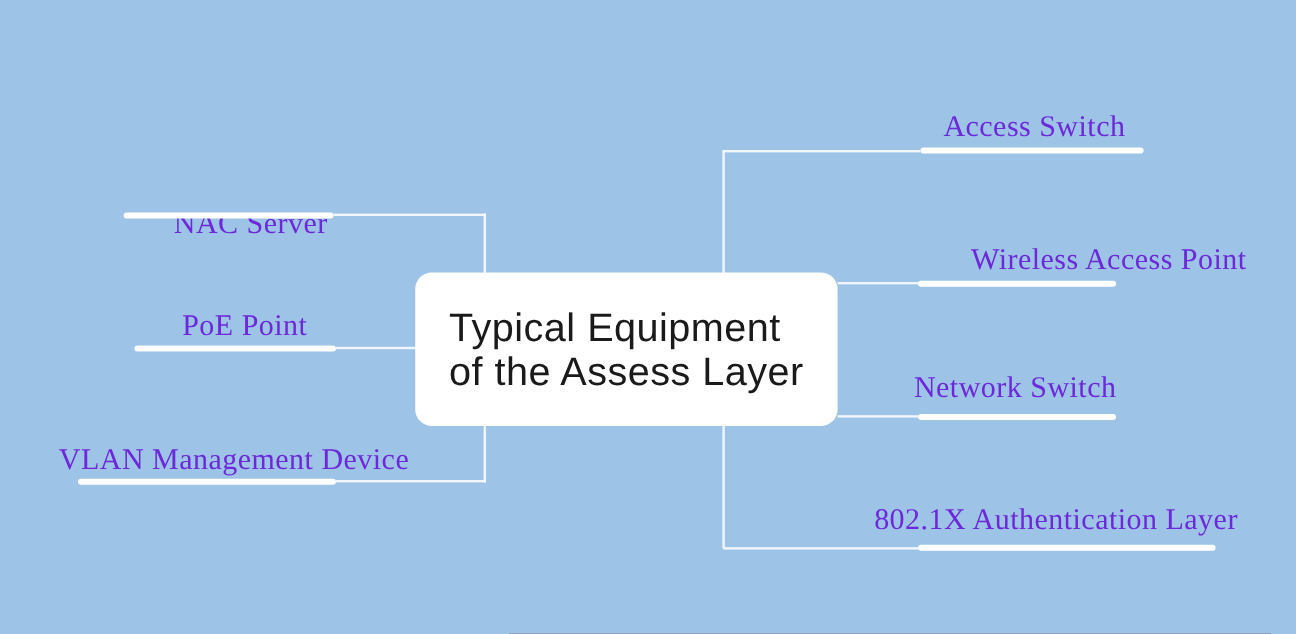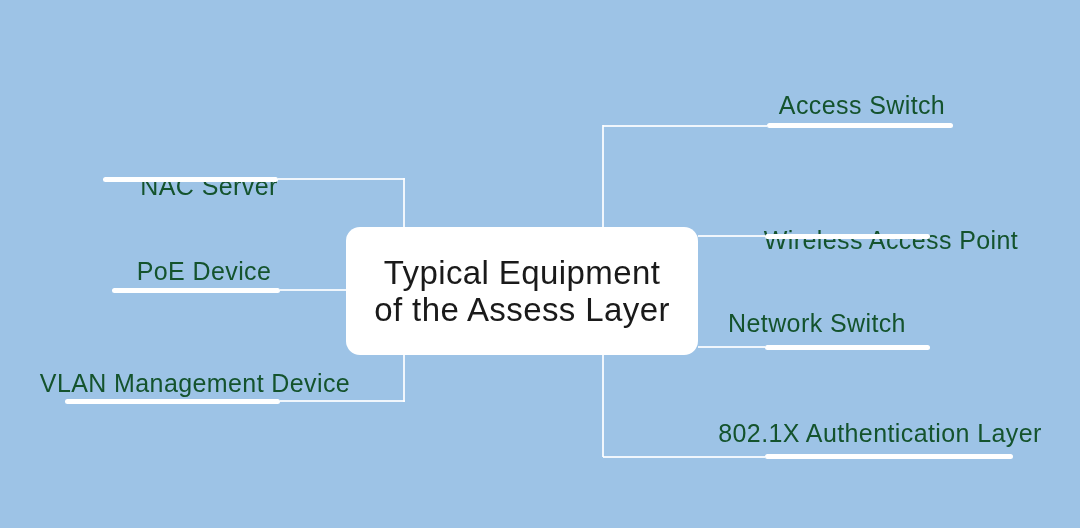--- a/index.html
+++ b/index.html
@@ -12,36 +12,36 @@
   }
 
   
   .root-topic{
     position:absolute;left:346px;top:227px;width:352px;height:128px;
     background:#FFFFFF;border-radius:14px;
     display:flex;align-items:center;justify-content:center;
   }
   .root-label{
     font-size:33px;line-height:37px;letter-spacing:0.4px;
-    color:#1A1A1A;text-align:center;white-space:pre-line;
+    color:#1A1A1A;text-align:left;white-space:pre-line;
     font-weight:400;
   }
 
   
   .topic-label{
     position:absolute;transform:translateX(-50%);
     font-size:25px;line-height:25px;letter-spacing:0.4px;
-    color:#14532d;white-space:nowrap;font-weight:400;
+    color:#6d28d9;white-space:nowrap;font-weight:400;font-family:Liberation Serif, serif;
   }
   .lbl-nac  {left:209px;top:146px;margin-top:28px;}
   .lbl-poe  {left:204px;top:259px;}
   .lbl-vlan {left:195px;top:371px;}
   .lbl-as   {left:862px;top:93px;}
-  .lbl-wap  {left:891px;top:204px;margin-top:24px;}
-  .lbl-ns   {left:817px;top:311px;}
+  .lbl-wap  {left:924px;top:204px;}
+  .lbl-ns   {left:846px;top:311px;}
   .lbl-8021x{left:880px;top:421px;}
 
   
   .underline{
     position:absolute;height:5px;background:#FFFFFF;border-radius:2.5px;
   }
   .bar-nac  {left:103px;top:177px;width:175px;}
   .bar-poe  {left:112px;top:288px;width:168px;}
   .bar-vlan {left:65px; top:399px;width:215px;}
   .bar-as   {left:767px;top:123px;width:186px;}
@@ -81,21 +81,21 @@
   <div class="seg seg-8021x-v"></div>
 
   <div class="root-topic">
     <div class="root-label">Typical Equipment
 of the Assess Layer</div>
   </div>
 
   <div class="topic-label lbl-nac">NAC Server</div>
   <div class="underline bar-nac"></div>
 
-  <div class="topic-label lbl-poe">PoE Device</div>
+  <div class="topic-label lbl-poe">PoE Point</div>
   <div class="underline bar-poe"></div>
 
   <div class="topic-label lbl-vlan">VLAN Management Device</div>
   <div class="underline bar-vlan"></div>
 
   <div class="topic-label lbl-as">Access Switch</div>
   <div class="underline bar-as"></div>
 
   <div class="topic-label lbl-wap">Wireless Access Point</div>
   <div class="underline bar-wap"></div>

